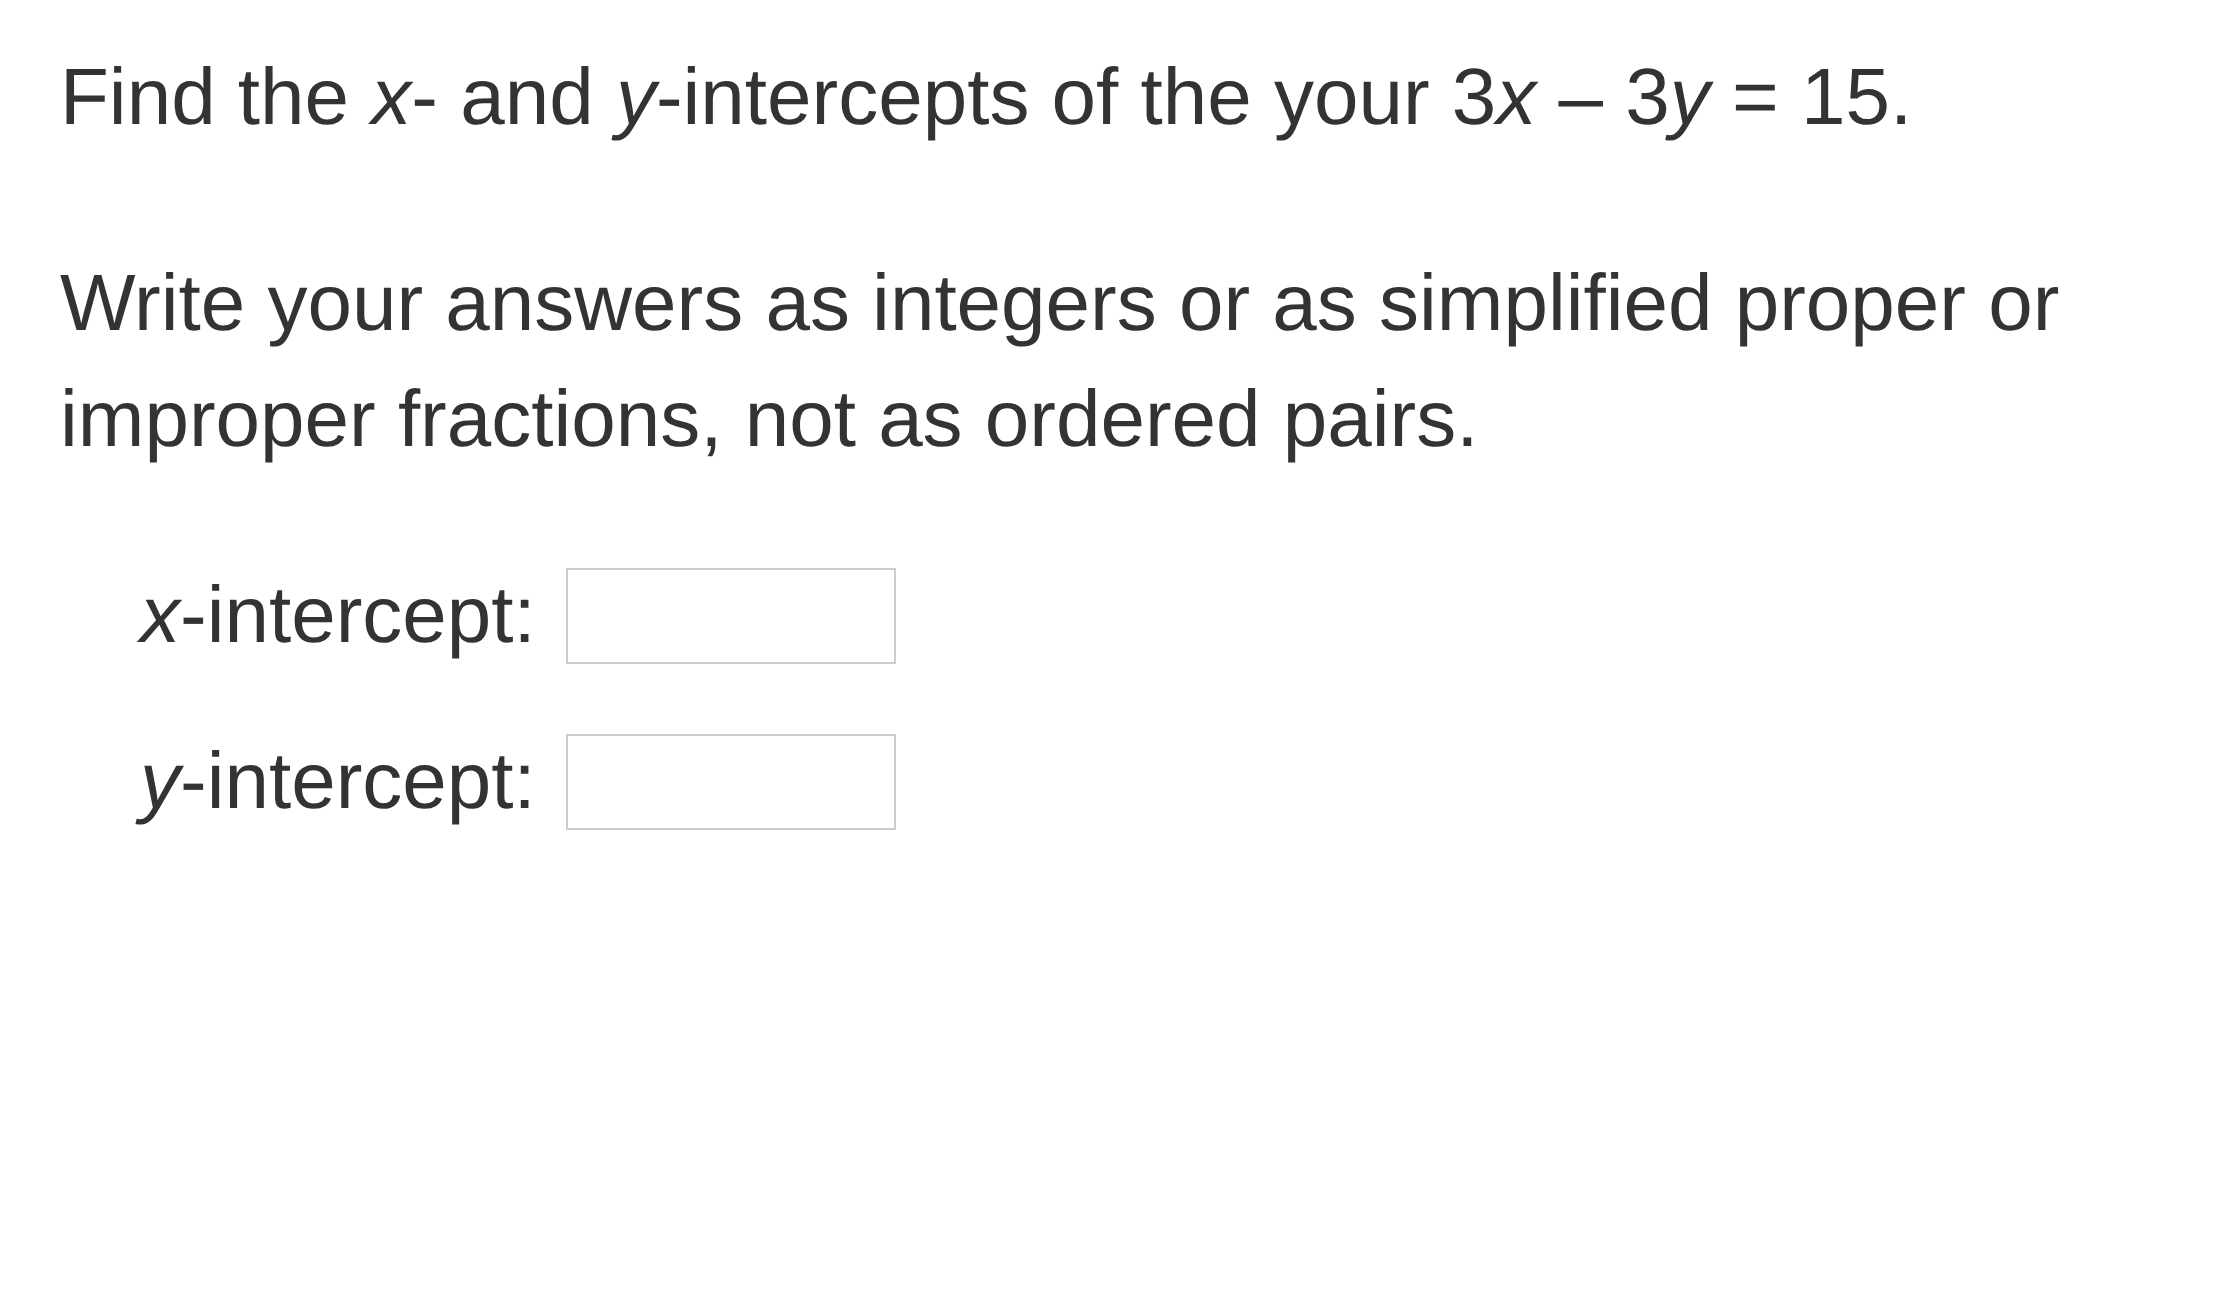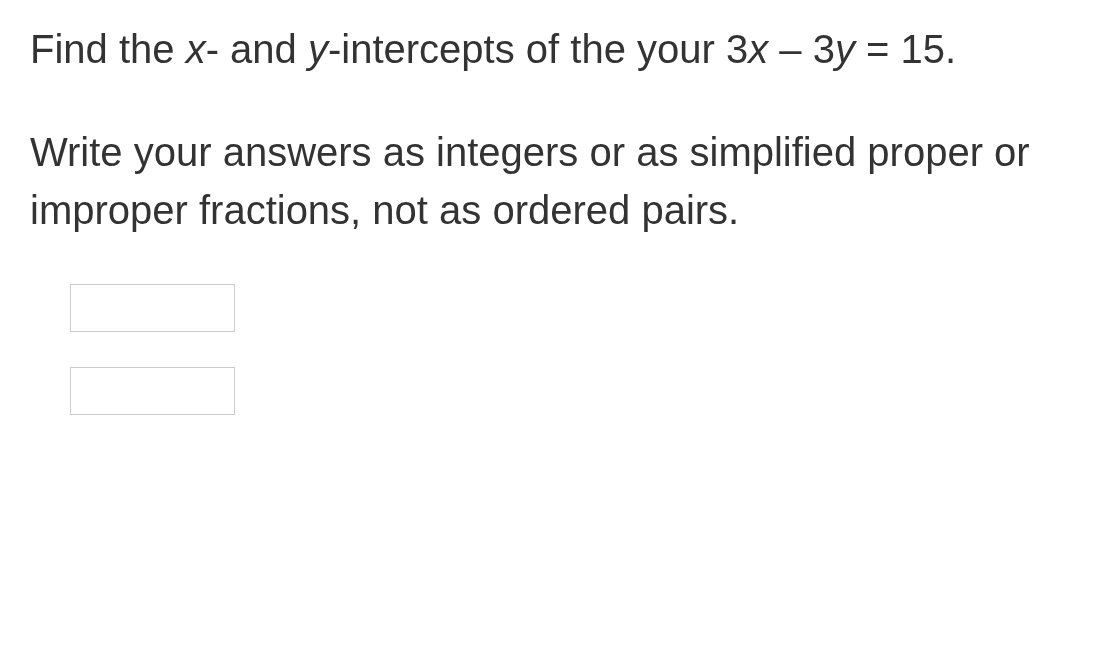--- a/index.html
+++ b/index.html
@@ -47,18 +47,20 @@
 </head>
 <body>
 
 <div class="question-section">
   <span>Find the </span><span class="var">x</span><span>- and </span><span class="var">y</span><span>-intercepts of the your </span><span>3</span><span class="var">x</span><span> – 3</span><span class="var">y</span><span> = 15.</span>
 </div>
 
 <div class="instruction-section">Write your answers as integers or as simplified proper or improper fractions, not as ordered pairs.</div>
 
 <div class="answer-row">
+  <span class="answer-label"><span class="var">x</span><span>-intercept:</span></span>
   <input type="text" class="answer-input" value="" style="">
 </div>
 
 <div class="answer-row">
+  <span class="answer-label"><span class="var">y</span><span>-intercept:</span></span>
   <input type="text" class="answer-input" value="" style="">
 </div>
 
 </body></html>

